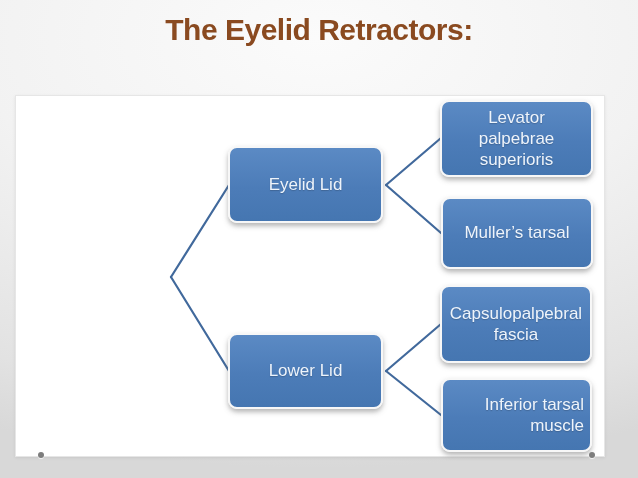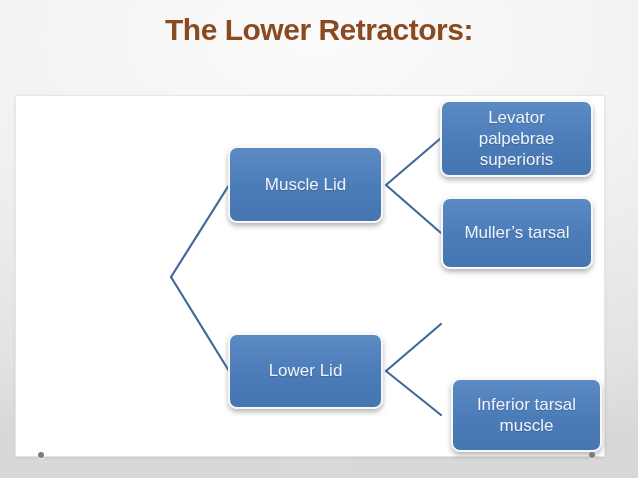--- a/index.html
+++ b/index.html
@@ -71,48 +71,49 @@
     line-height: 1.25;
     padding: 4px 6px;
     text-shadow: 0 1px 1px rgba(40,60,90,0.35);
   }
   .node-root     { left: 19px;  top: 237px; width: 149px; height: 80px; }
   .node-upper    { left: 228px; top: 146px; width: 155px; height: 77px; }
   .node-lower    { left: 228px; top: 333px; width: 155px; height: 76px; }
   .node-levator  { left: 440px; top: 100px; width: 153px; height: 77px; }
   .node-muller   { left: 441px; top: 197px; width: 152px; height: 72px; }
   .node-capsulo  { left: 440px; top: 285px; width: 152px; height: 78px; }
-  .node-inferior { left: 451px; top: 378px; width: 151px; height: 74px; }
+  .node-inferior { left: 441px; top: 378px; width: 151px; height: 74px; text-align: right; }
 </style>
 </head>
 <body>
 
 <div class="slide">
 
-  <div class="slide-title">The Lower Retractors:</div>
+  <div class="slide-title">The Eyelid Retractors:</div>
 
   <div class="panel"></div>
 
   <svg class="connectors" viewBox="0 0 638 478" xmlns="http://www.w3.org/2000/svg">
     <line x1="171" y1="277" x2="229" y2="185" stroke-width="2.2" stroke-linecap="round" stroke="#41699c"></line>
     <line x1="171" y1="277" x2="229" y2="371" stroke-width="2.2" stroke-linecap="round" stroke="#41699c"></line>
     <line x1="386" y1="185" x2="441" y2="138" stroke-width="2.2" stroke-linecap="round" stroke="#41699c"></line>
     <line x1="386" y1="185" x2="441" y2="233" stroke-width="2.2" stroke-linecap="round" stroke="#41699c"></line>
     <line x1="386" y1="371" x2="441" y2="324" stroke-width="2.2" stroke-linecap="round" stroke="#41699c"></line>
     <line x1="386" y1="371" x2="441" y2="415" stroke-width="2.2" stroke-linecap="round" stroke="#41699c"></line>
   </svg>
 
 
-  <div class="node node-upper">Muscle Lid</div>
+  <div class="node node-upper">Eyelid Lid</div>
 
   <div class="node node-lower">Lower Lid</div>
 
   <div class="node node-levator">Levator palpebrae superioris</div>
 
   <div class="node node-muller">Muller’s tarsal</div>
 
+  <div class="node node-capsulo">Capsulopalpebral fascia</div>
 
   <div class="node node-inferior">Inferior tarsal muscle</div>
 
   <div class="corner-dot dot-left"></div>
   <div class="corner-dot dot-right"></div>
 
 </div>
 
 </body></html>

